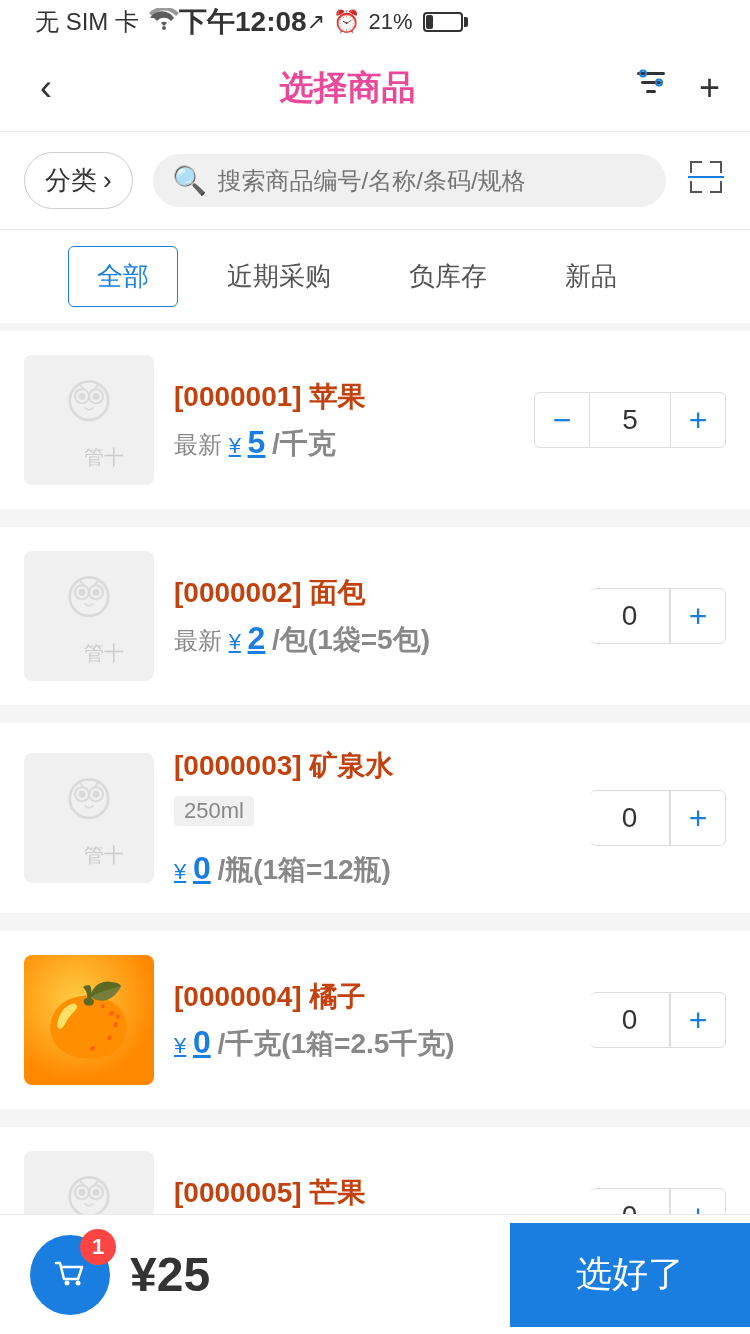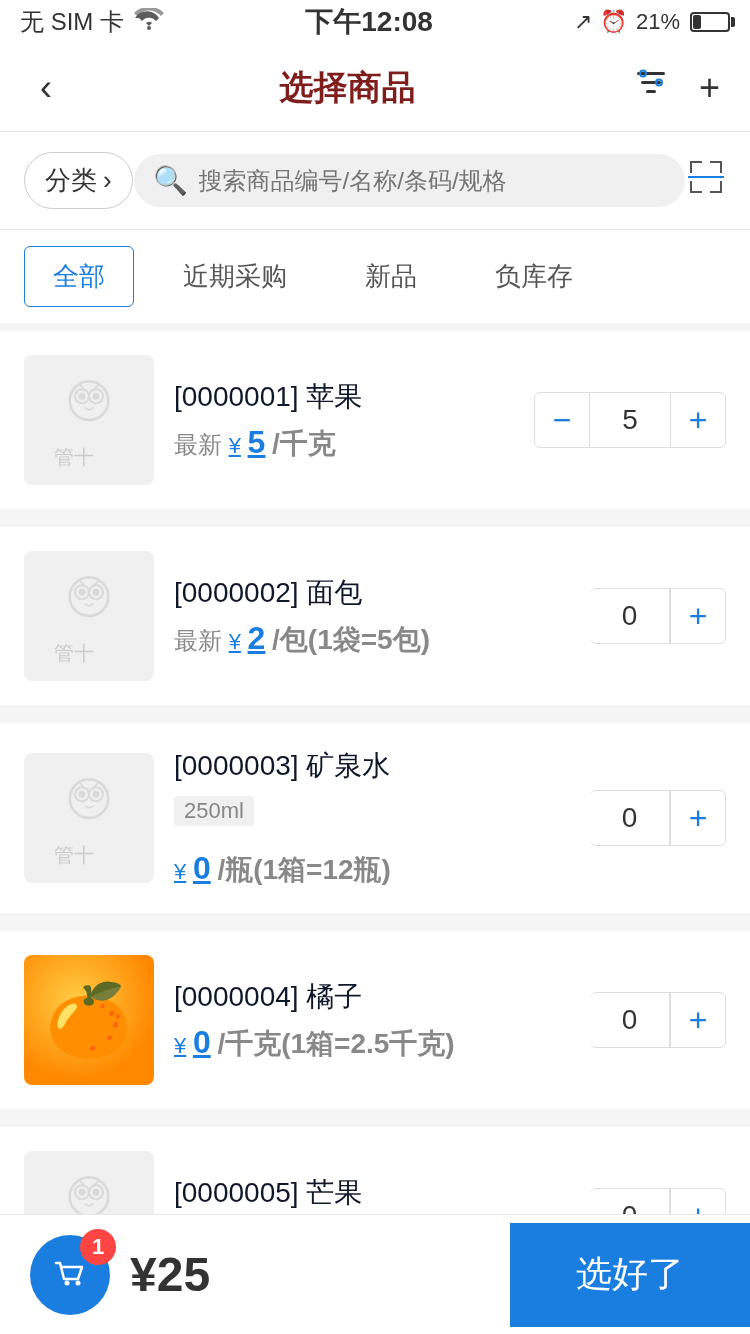--- a/index.html
+++ b/index.html
@@ -12,22 +12,21 @@
       color: #333;
       font-size: 28px;
     }
 
     
     .status-bar {
       background: #fff;
       height: 44px;
       display: flex;
       align-items: center;
-      justify-content: space-between;
-      padding: 0 20px;
+      padding: 0 35px;
       font-size: 24px;
       font-weight: 500;
     }
     .status-left { display: flex; align-items: center; gap: 10px; }
     .status-center { font-size: 28px; font-weight: 600; }
     .status-right { display: flex; align-items: center; gap: 8px; font-size: 22px; }
     .battery-icon {
       display: inline-block;
       width: 40px;
       height: 20px;
@@ -69,40 +68,40 @@
     }
     .nav-back {
       font-size: 36px;
       color: #333;
       cursor: pointer;
       padding: 10px;
     }
     .nav-title {
       font-size: 34px;
       font-weight: 600;
-      color: #7f1d1d;
+      color: #ec4899;
     }
     .nav-right {
       display: flex;
       align-items: center;
       gap: 30px;
     }
     .nav-filter-icon, .nav-add-icon {
       font-size: 36px;
       color: #333;
       cursor: pointer;
     }
 
     
     .search-bar {
       background: #fff;
       padding: 20px 24px;
       display: flex;
       align-items: center;
-      gap: 1px;
+      gap: 20px;
       border-bottom: 1px solid #e8e8e8;
     }
     .category-btn {
       display: flex;
       align-items: center;
       gap: 6px;
       border: 1px solid #ccc;
       border-radius: 30px;
       padding: 10px 20px;
       font-size: 26px;
@@ -147,20 +146,21 @@
       border-radius: 6px;
       font-size: 26px;
       cursor: pointer;
       color: #555;
       border: 1px solid transparent;
     }
     .tab-item.active {
       color: #1a7ee0;
       border: 1px solid #1a7ee0;
       border-radius: 6px;
+      margin-left: 44px;
     }
 
     
     .product-list {
       background: #f5f5f5;
     }
     .product-item {
       background: #fff;
       display: flex;
       align-items: center;
@@ -175,35 +175,35 @@
       background: #f0f0f0;
       display: flex;
       align-items: center;
       justify-content: center;
       flex-shrink: 0;
       overflow: hidden;
     }
     .product-image .owl-logo {
       display: flex;
       flex-direction: column;
-      align-items: flex-start;
+      align-items: flex-end;
       justify-content: center;
     }
     .owl-svg {
       width: 70px;
       height: 70px;
       opacity: 0.3;
     }
     .product-info {
       flex: 1;
     }
     .product-name {
       font-size: 28px;
-      color: #0f172a;
-      font-weight: 400;
+      color: #c2410c;
+      font-weight: 700;
       margin-bottom: 8px;
     }
     .product-spec {
       font-size: 22px;
       color: #888;
       background: #f0f0f0;
       display: inline-block;
       padding: 2px 10px;
       border-radius: 4px;
       margin-bottom: 24px;
@@ -410,22 +410,22 @@
       <rect x="24" y="34" width="12" height="2" fill="#555"></rect>
       <rect x="34" y="24" width="2" height="12" fill="#555"></rect>
       <rect x="2" y="19" width="36" height="2" fill="#1a7ee0"></rect>
     </svg>
   </span>
 </div>
 
 <div class="tab-bar">
   <div class="tab-item active">全部</div>
   <div class="tab-item">近期采购</div>
+  <div class="tab-item">负库存</div>
   <div class="tab-item">新品</div>
-  <div class="tab-item">负库存</div>
 </div>
 
 <div class="product-list">
 
   <div class="product-item">
     <div class="product-image">
       <div class="owl-logo">
         <svg class="owl-svg" viewBox="0 0 80 80">
           <circle cx="40" cy="35" r="22" fill="none" stroke="#aaa" stroke-width="3"></circle>
           <circle cx="32" cy="30" r="8" fill="none" stroke="#aaa" stroke-width="2.5"></circle>

